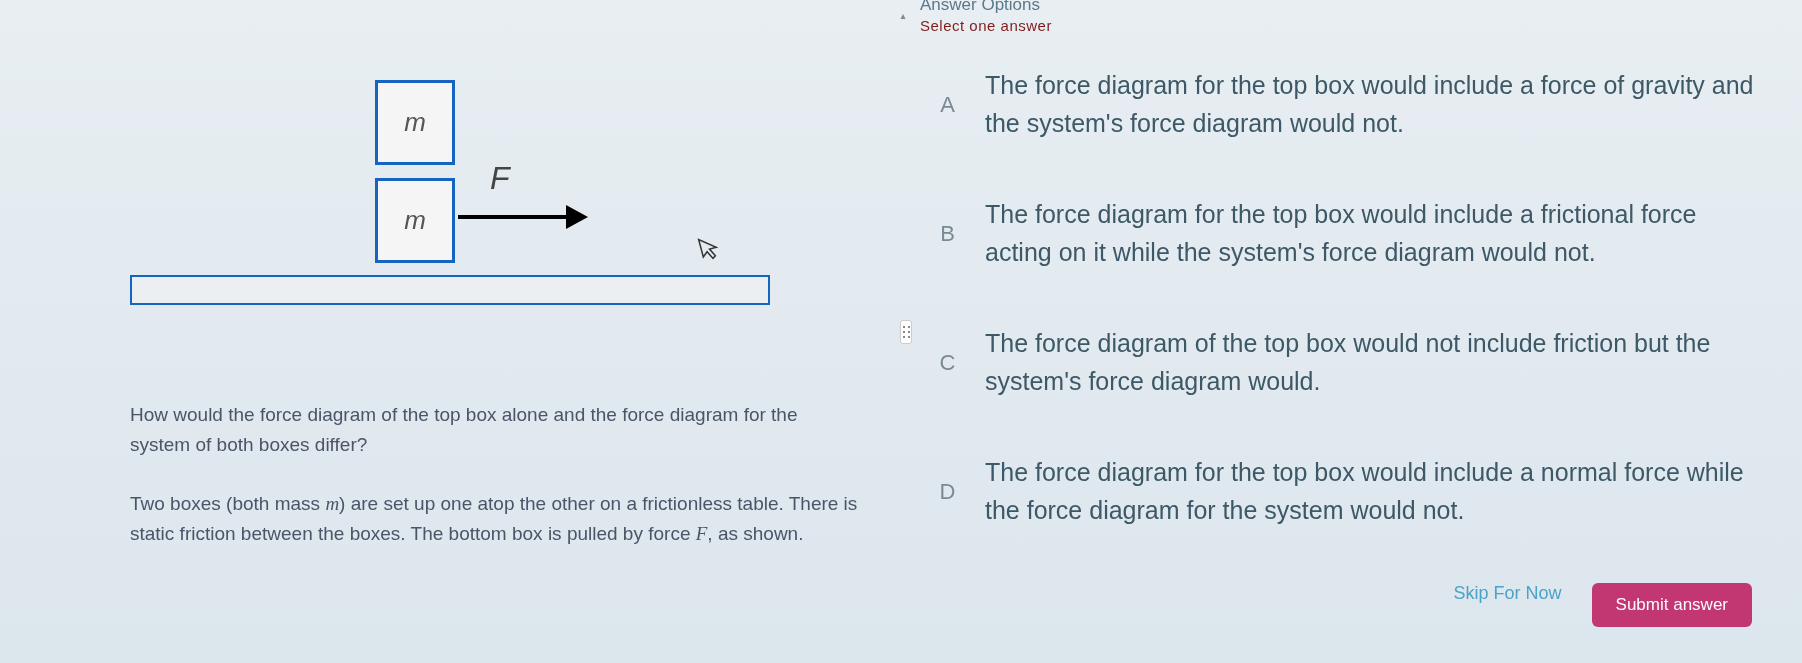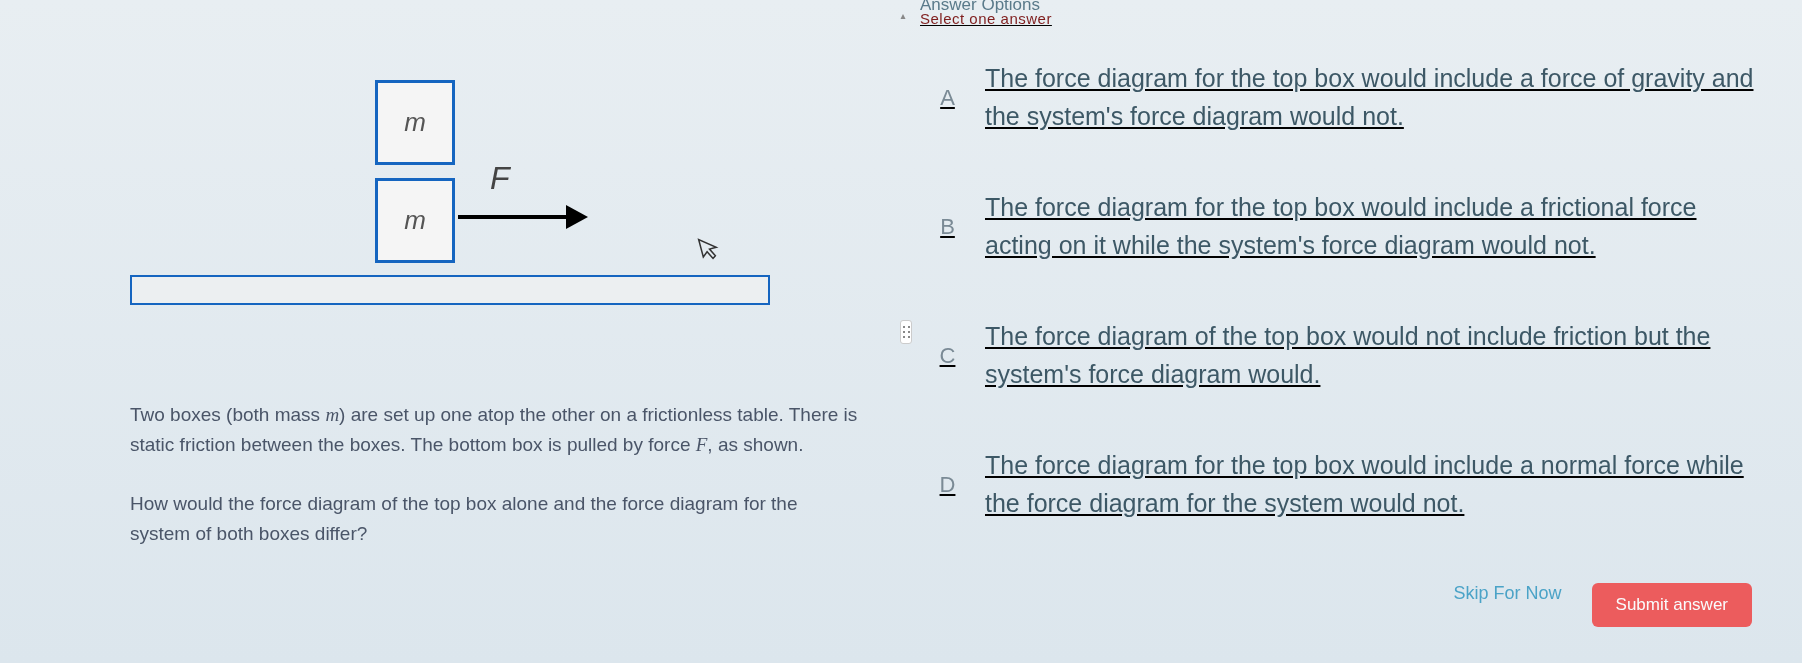--- a/index.html
+++ b/index.html
@@ -93,23 +93,22 @@
     }
     .question-text {
       color: #4a5568;
       font-size: 19px;
       line-height: 1.6;
       margin-bottom: 28px;
     }
     .question-text .italic { font-style: italic; font-family: 'Times New Roman', serif; }
     .right-panel {
       flex: 1;
-      padding: 10px 30px 20px 20px;
-      position: relative;
-      text-decoration: underline;
+      padding: 17px 30px 20px 20px;
+      position: relative;
     }
     .divider-area {
       position: absolute;
       left: 888px;
       top: 0;
       width: 30px;
       height: 100%;
     }
     .scroll-thumb-top {
       position: absolute;
@@ -182,21 +181,21 @@
       display: flex;
       align-items: flex-start;
       gap: 30px;
     }
     .skip-link {
       color: #4ba3c7;
       font-size: 18px;
       cursor: pointer;
     }
     .submit-btn {
-      background: #ef4444;
+      background: #be185d;
       color: #fff;
       border: none;
       padding: 12px 24px;
       border-radius: 6px;
       font-size: 17px;
       cursor: pointer;
       opacity: 0.85;
     }
     .cursor-icon {
       position: absolute;
@@ -221,26 +220,26 @@
       <div class="force-arrow"></div>
       <div class="table-surface"></div>
     </div>
 
     <div class="cursor-icon">
       <svg width="20" height="26" viewBox="0 0 20 26">
           <path d="M2 2 L2 20 L7 16 L11 24 L14 22 L10 14 L17 14 Z" fill="none" stroke="#333" stroke-width="1.5"></path>
         </svg>
     </div>
 
+    <p class="question-text">How would the force diagram of the top box alone and the force diagram for the system of both boxes differ?</p>
+
     <p class="question-text">
       <span>Two boxes (both mass </span><span class="italic">m</span><span>) are set up one atop the other on a frictionless table. There is static friction between the boxes. The bottom box is pulled by force </span><span class="italic">F</span><span>, as shown.</span>
     </p>
 
-    <p class="question-text">How would the force diagram of the top box alone and the force diagram for the system of both boxes differ?</p>
-
   </div>
 
   <div class="divider-area">
     <div class="scroll-thumb-top">▴</div>
   </div>
 
   <div class="drag-handle">
     <span></span>
       <span></span>
       <span></span>

